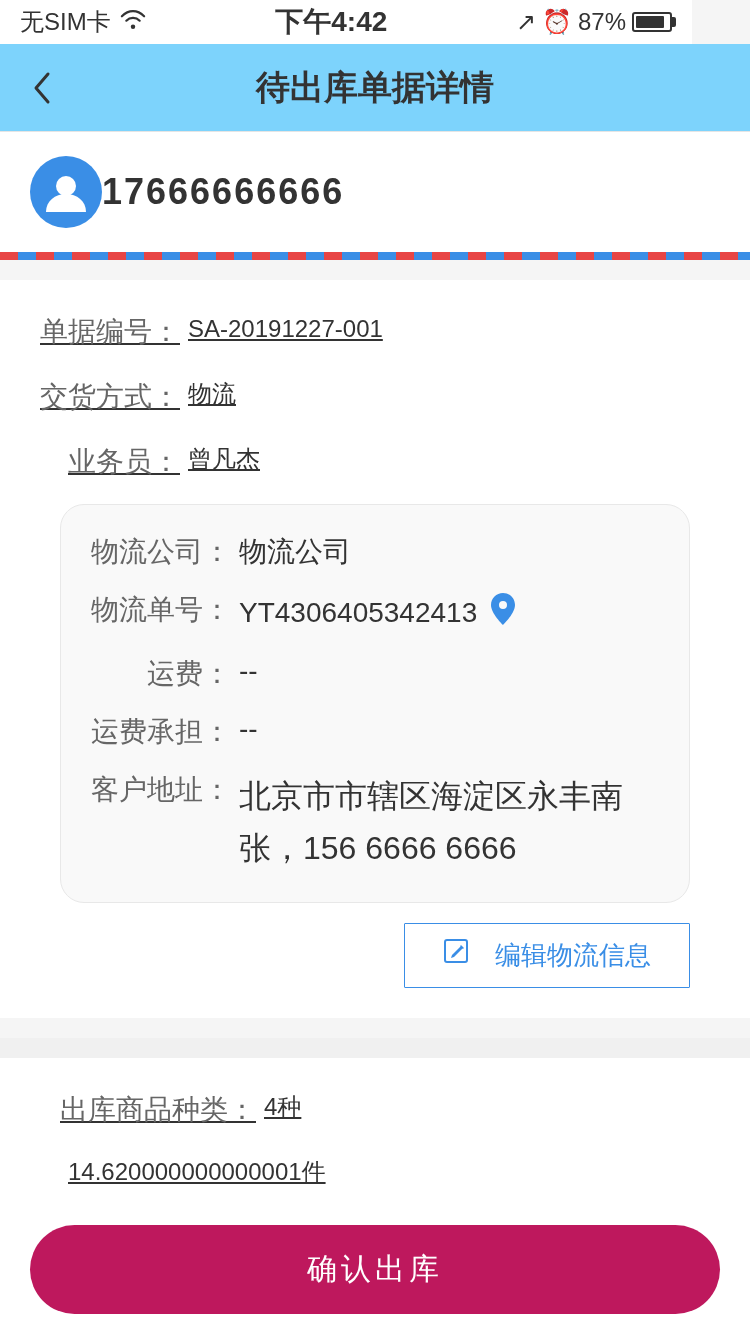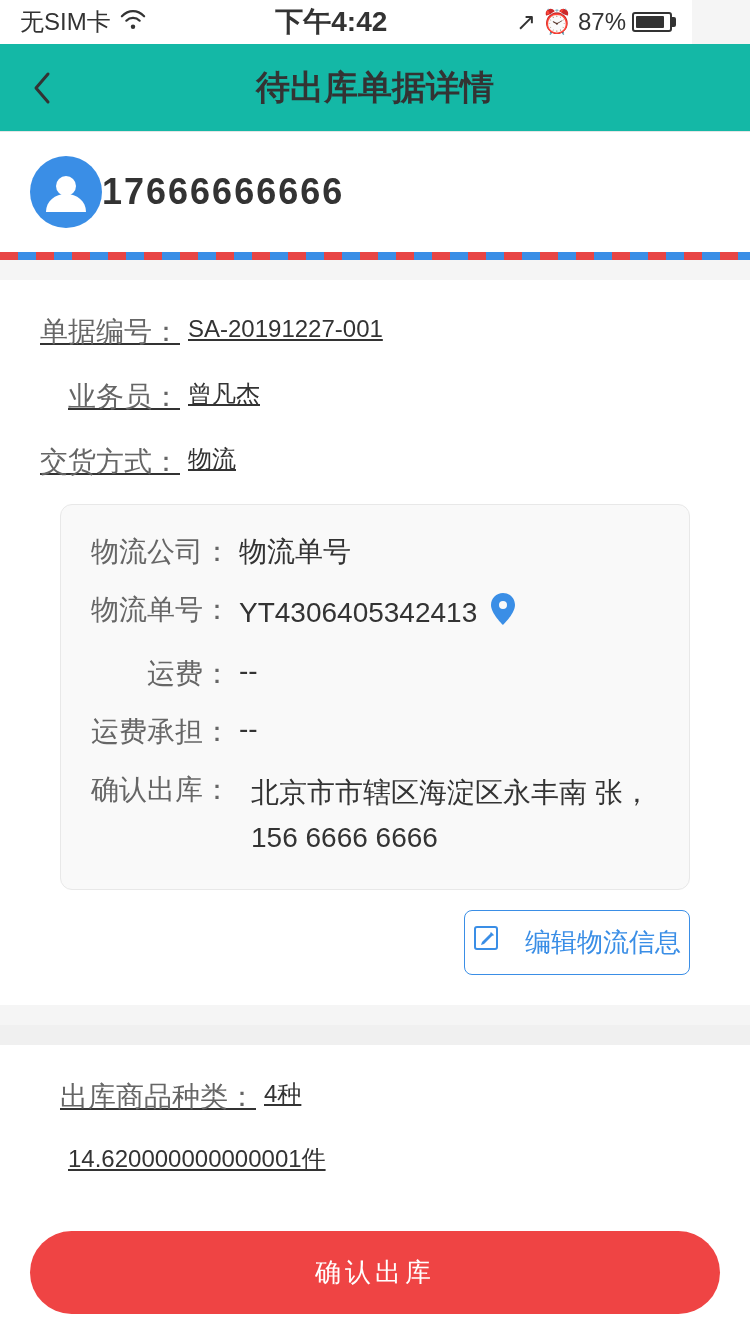--- a/index.html
+++ b/index.html
@@ -66,21 +66,21 @@
       height: 100%;
       width: 87%;
       background: #333;
       border-radius: 1px;
     }
 
     
     .nav-bar {
       width: 750px;
       height: 88px;
-      background: #14b8a6;
+      background: #7dd3fc;
       display: flex;
       align-items: center;
       justify-content: center;
       position: relative;
       border-bottom: 1px solid #e5e5e5;
     }
     .nav-back {
       position: absolute;
       left: 28px;
       font-size: 36px;
@@ -162,21 +162,21 @@
     .info-value {
       color: #333;
       font-size: 24px;
       margin-left: 8px;
     }
 
     
     .logistics-section {
       background: #f9f9f9;
       border: 1px solid #e8e8e8;
-      border-radius: 12px;
+      border-radius: 24px;
       margin: 20px 20px 0 20px;
       padding: 28px 30px;
     }
     .logistics-row {
       display: flex;
       align-items: flex-start;
       margin-bottom: 20px;
     }
     .logistics-row:last-child { margin-bottom: 0; }
     .logistics-label {
@@ -195,39 +195,39 @@
       gap: 10px;
       flex-wrap: wrap;
     }
     .location-icon {
       color: #3a8ee6;
       font-size: 32px;
       cursor: pointer;
     }
     .address-value {
       color: #333;
-      font-size: 28px;
-      margin-left: 20px;
+      font-size: 32px;
+      margin-left: 8px;
       line-height: 1.6;
       flex: 1;
     }
 
     
     .edit-btn-wrap {
       display: flex;
       justify-content: flex-end;
       padding: 20px 20px 0 20px;
     }
     .edit-btn {
       display: flex;
       align-items: center;
       gap: 24px;
       border: 1px solid #3a8ee6;
-      border-radius: 8px;
-      padding: 14px 8px;
+      border-radius: 1px;
+      padding: 14px 38px;
       color: #3a8ee6;
       font-size: 26px;
       background: #fff;
       cursor: pointer;
     }
     .edit-btn-icon {
       font-size: 28px;
     }
 
     
@@ -282,23 +282,23 @@
       bottom: 0;
       left: 0;
       width: 750px;
       padding: 20px 0;
       background: #fff;
     }
     .confirm-btn {
       display: block;
       width: 690px;
       margin: 0 auto;
-      background: #ef4444;
+      background: #be185d;
       color: #fff;
-      font-size: 26px;
+      font-size: 30px;
       font-weight: 500;
       text-align: center;
       border: none;
       border-radius: 48px;
       padding: 24px 0;
       cursor: pointer;
       letter-spacing: 4px;
     }
 
     .wifi-icon {
@@ -353,32 +353,32 @@
   </div>
 
   <div class="dashed-divider"></div>
 
   <div class="info-section">
     <div class="info-row">
       <span class="info-label">单据编号：</span>
       <span class="info-value">SA-20191227-001</span>
     </div>
     <div class="info-row">
+      <span class="info-label">交货方式：</span>
+      <span class="info-value">物流</span>
+    </div>
+    <div class="info-row">
       <span class="info-label">业务员：</span>
       <span class="info-value">曾凡杰</span>
-    </div>
-    <div class="info-row">
-      <span class="info-label">交货方式：</span>
-      <span class="info-value">物流</span>
     </div>
 
     <div class="logistics-section">
       <div class="logistics-row">
         <span class="logistics-label">物流公司：</span>
-        <span class="logistics-value">物流单号</span>
+        <span class="logistics-value">物流公司</span>
       </div>
       <div class="logistics-row">
         <span class="logistics-label">物流单号：</span>
         <span class="logistics-value">
           <span>YT4306405342413</span>
           <span class="location-icon">
             <svg width="32" height="36" viewBox="0 0 32 36" fill="#3a8ee6">
               <path d="M16 2C9.4 2 4 7.4 4 14c0 8.5 12 20 12 20s12-11.5 12-20C28 7.4 22.6 2 16 2zm0 16a4 4 0 1 1 0-8 4 4 0 0 1 0 8z"></path>
             </svg>
           </span>
@@ -386,21 +386,21 @@
       </div>
       <div class="logistics-row">
         <span class="logistics-label">运费：</span>
         <span class="logistics-value">--</span>
       </div>
       <div class="logistics-row">
         <span class="logistics-label">运费承担：</span>
         <span class="logistics-value">--</span>
       </div>
       <div class="logistics-row">
-        <span class="logistics-label">确认出库：</span>
+        <span class="logistics-label">客户地址：</span>
         <span class="address-value">北京市市辖区海淀区永丰南  张，156 6666 6666</span>
       </div>
     </div>
 
     <div class="edit-btn-wrap">
       <button class="edit-btn">
         <span class="edit-btn-icon">
           <svg width="28" height="28" viewBox="0 0 28 28" fill="none">
             <rect x="2" y="2" width="22" height="22" rx="2" stroke="#3a8ee6" stroke-width="2" fill="none"></rect>
             <path d="M8 20l3-1 9-9-2-2-9 9-1 3z" fill="#3a8ee6"></path>

